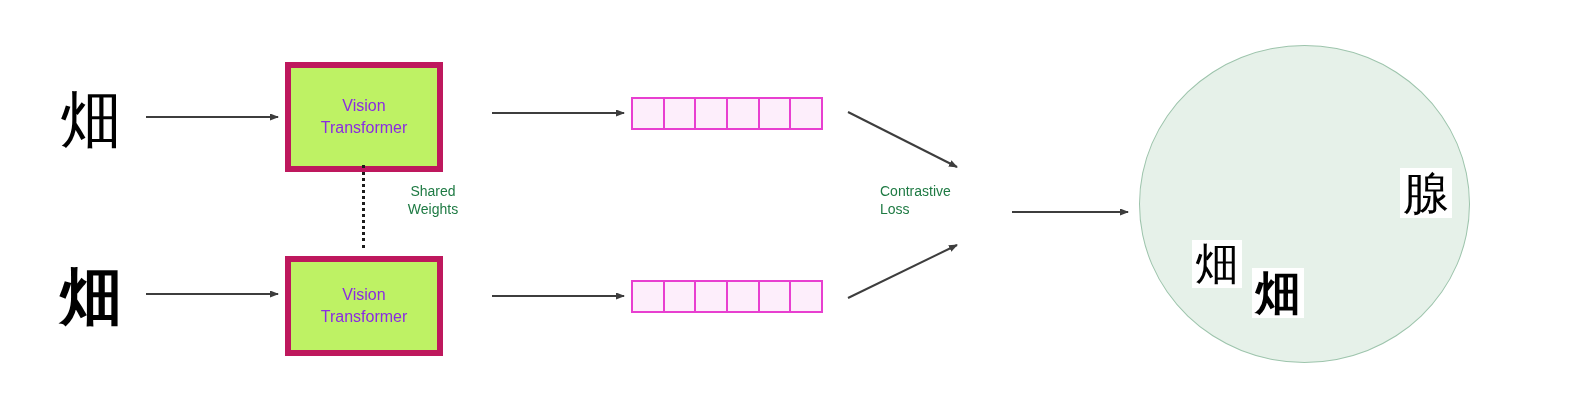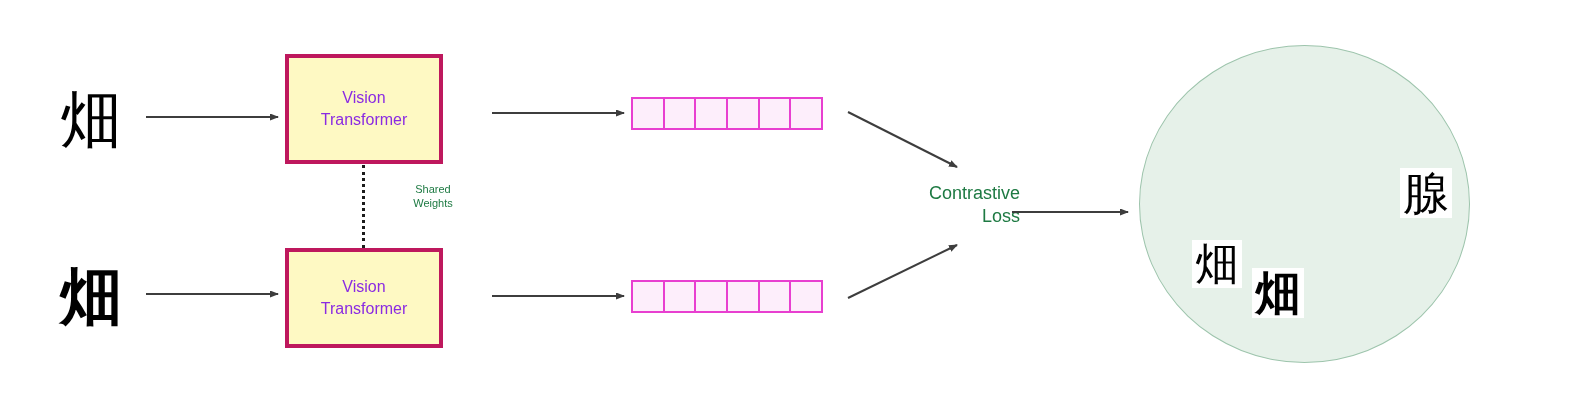--- a/index.html
+++ b/index.html
@@ -36,42 +36,43 @@
   .glyph-bold {
     font-family: "DejaVu Sans", sans-serif;
     font-weight: 700;
     font-size: 62px;
     transform: scaleX(1.02);
   }
 
   
   .vit-box {
     box-sizing: border-box;
-    background: #fef9c3;
-    border: 4px solid #be185d;
+    background: #bef264;
+    border: 6px solid #be185d;
     display: flex;
     align-items: center;
     justify-content: center;
+    margin-top: 8px;
   }
   .vit-label {
     color: #8a2be2;
     font-size: 16px;
     line-height: 1.35;
     text-align: center;
     white-space: pre-line;
   }
 
   
   .dotted-line {
     border-left: 3px dotted #1b1b1b;
     width: 0;
   }
   .shared-weights {
     color: #1e7a43;
-    font-size: 11px;
+    font-size: 14px;
     line-height: 1.3;
     text-align: center;
     white-space: pre-line;
   }
 
   
   .vector {
     display: flex;
     box-sizing: border-box;
     border: 2px solid #e83fd0;
@@ -89,23 +90,23 @@
     position: absolute;
     left: 0; top: 0;
     width: 1581px;
     height: 401px;
     pointer-events: none;
   }
 
   
   .loss-label {
     color: #1e7a43;
-    font-size: 18px;
+    font-size: 14px;
     line-height: 1.3;
-    text-align: right;
+    text-align: left;
     white-space: pre-line;
   }
 
   
   .embed-circle {
     box-sizing: border-box;
     border-radius: 50%;
     background: #e6f1e9;
     border: 1.5px solid #9dc4ac;
   }

